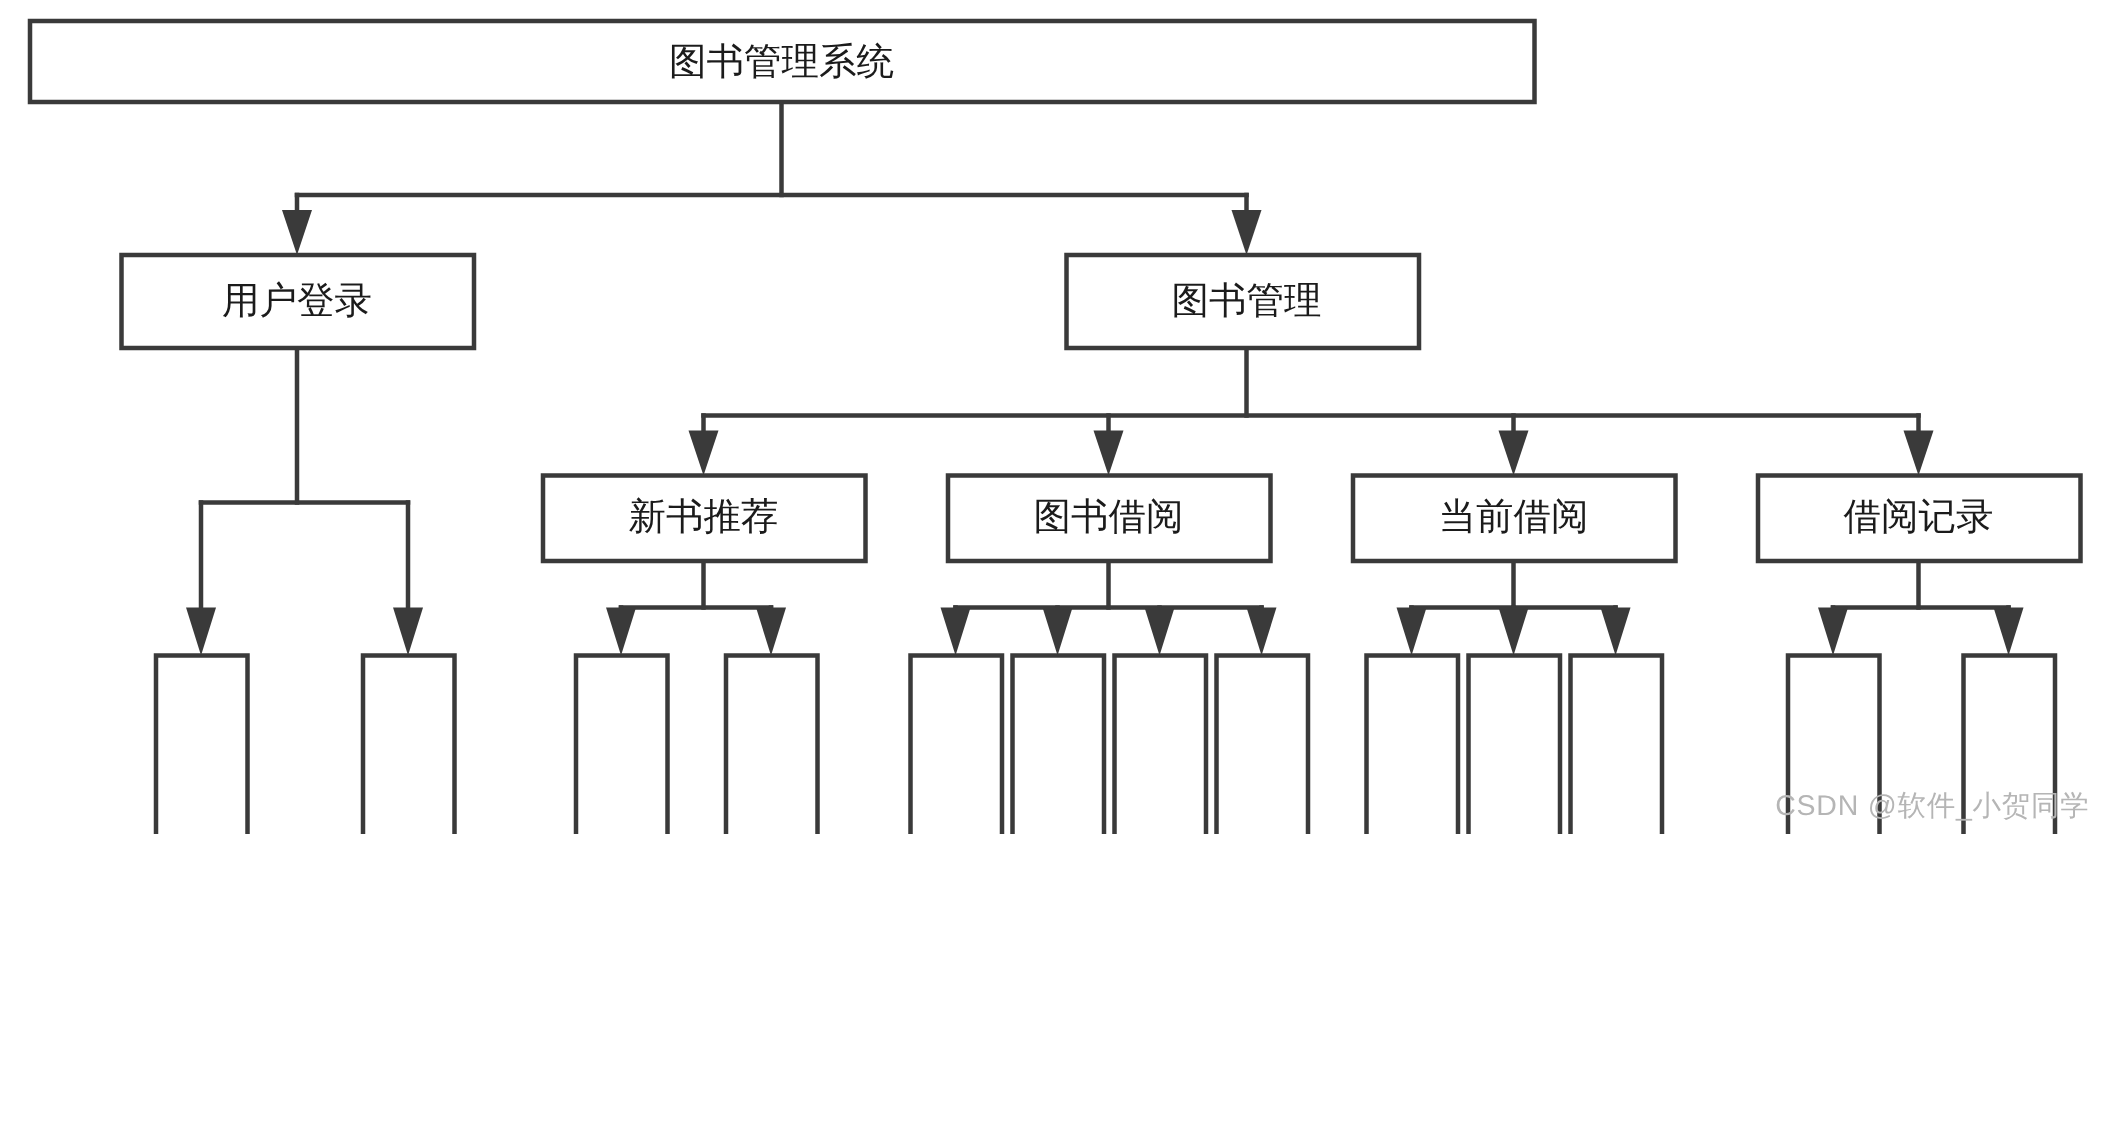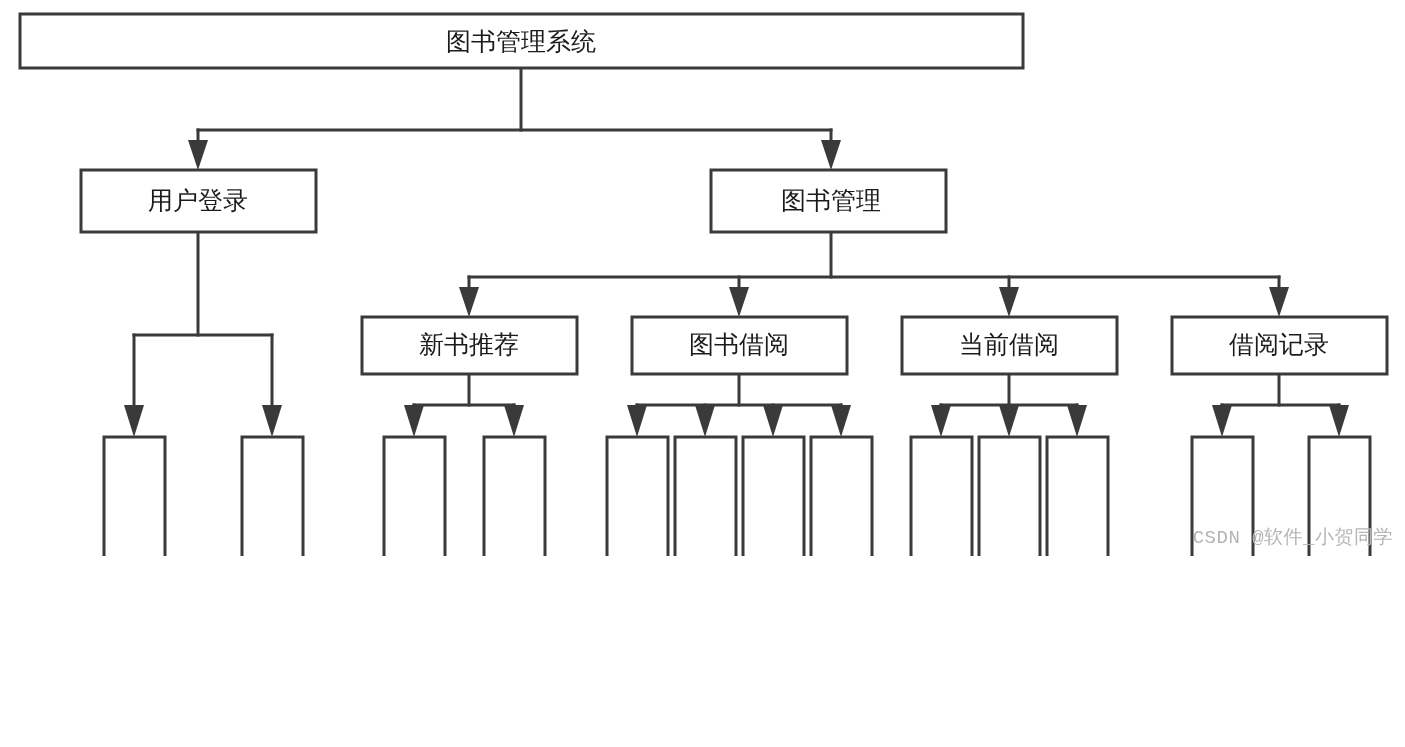--- a/index.html
+++ b/index.html
@@ -59,21 +59,21 @@
     letter-spacing: 1px;
     display: flex;
     align-items: flex-start;
     justify-content: center;
     pointer-events: none;
   }
   .watermark {
     position: absolute;
     right: 12px;
     bottom: 6px;
-    font-family: Liberation Mono, monospace;
+    font-family: Liberation Sans, sans-serif;
     font-size: 19px;
     color: #b5b5b5;
     letter-spacing: 0.5px;
     white-space: nowrap;
   }
 </style>
 </head>
 <body>
 
 <div id="diagram-root">

